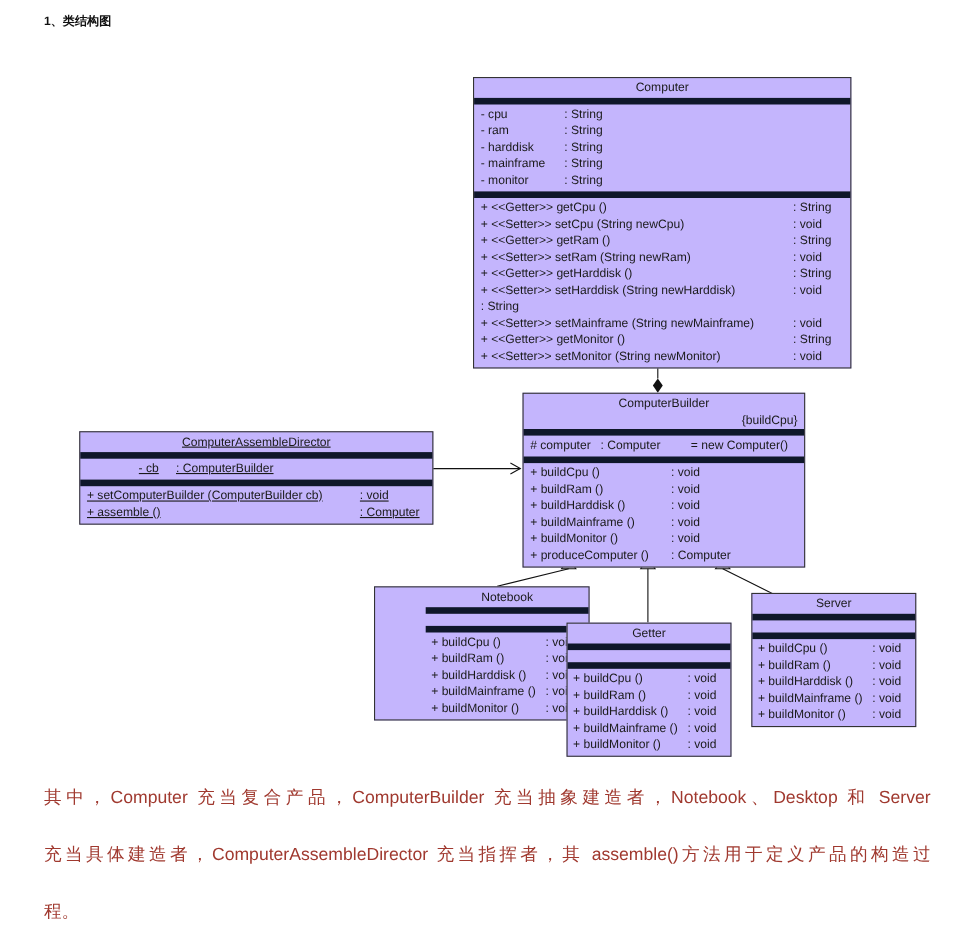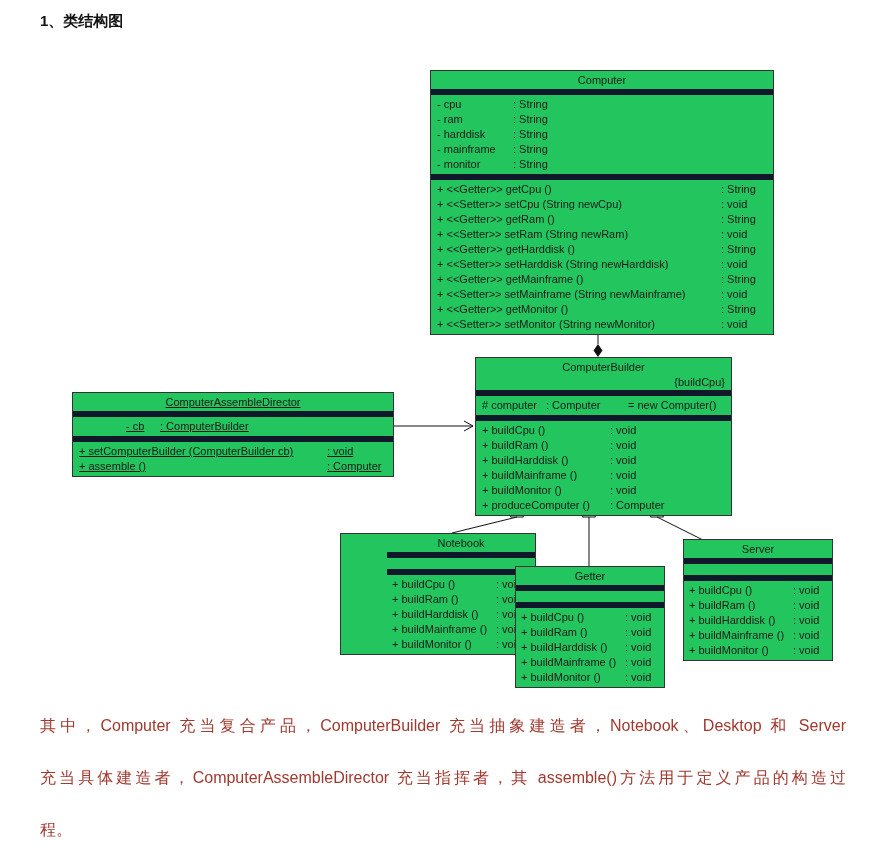--- a/index.html
+++ b/index.html
@@ -1,23 +1,23 @@
 <!DOCTYPE html>
 <html><head>
 <meta charset="utf-8">
 <style>
   html,body{margin:0;padding:0;}
   body{
     width:885px;height:860px;background:#ffffff;position:relative;overflow:hidden;
     font-family:"Liberation Sans",sans-serif;color:#1a1a1a;
   }
-  .heading{position:absolute;left:40px;top:12px;font-size:15px;font-weight:700;color:#111;}
+  .heading{position:absolute;left:40px;top:12px;font-size:11px;font-weight:700;color:#111;}
   .diagram{position:absolute;left:0;top:0;width:885px;height:700px;}
   .connectors{position:absolute;left:0;top:0;}
-  .uml-box{position:absolute;background:#22c55e;border:1px solid #333;font-size:11px;color:#1a1a1a;}
+  .uml-box{position:absolute;background:#c4b5fd;border:1px solid #333;font-size:11px;color:#1a1a1a;}
   .uml-title{line-height:16px;padding:1px 4px;text-align:center;white-space:nowrap;}
   .uml-stereo{line-height:13px;padding:0 6px 1px;text-align:right;}
   .uml-sec{border-top:6px solid #0f172a;padding:2px 0;}
   .uml-sec.empty{height:11px;padding:0;}
   .uml-row{display:grid;line-height:15px;padding:0 6px;white-space:nowrap;}
   .cls-sub .uml-row{padding:0 5px;}
   .cell{overflow:hidden;}
 
   .cls-computer{left:430px;top:70px;width:342px;}
   .cls-computer .attrs .uml-row{grid-template-columns:76px 1fr;}
@@ -125,21 +125,20 @@
           <span class="cell">+ &lt;&lt;Getter&gt;&gt; getHarddisk ()</span>
           <span class="cell">: String</span>
         </div>
 
         <div class="uml-row">
           <span class="cell">+ &lt;&lt;Setter&gt;&gt; setHarddisk (String newHarddisk)</span>
           <span class="cell">: void</span>
         </div>
 
         <div class="uml-row">
-          <span class="cell">+ &lt;&lt;Getter&gt;&gt; getMainframe ()</span>
           <span class="cell">: String</span>
         </div>
 
         <div class="uml-row">
           <span class="cell">+ &lt;&lt;Setter&gt;&gt; setMainframe (String newMainframe)</span>
           <span class="cell">: void</span>
         </div>
 
         <div class="uml-row">
           <span class="cell">+ &lt;&lt;Getter&gt;&gt; getMonitor ()</span>

